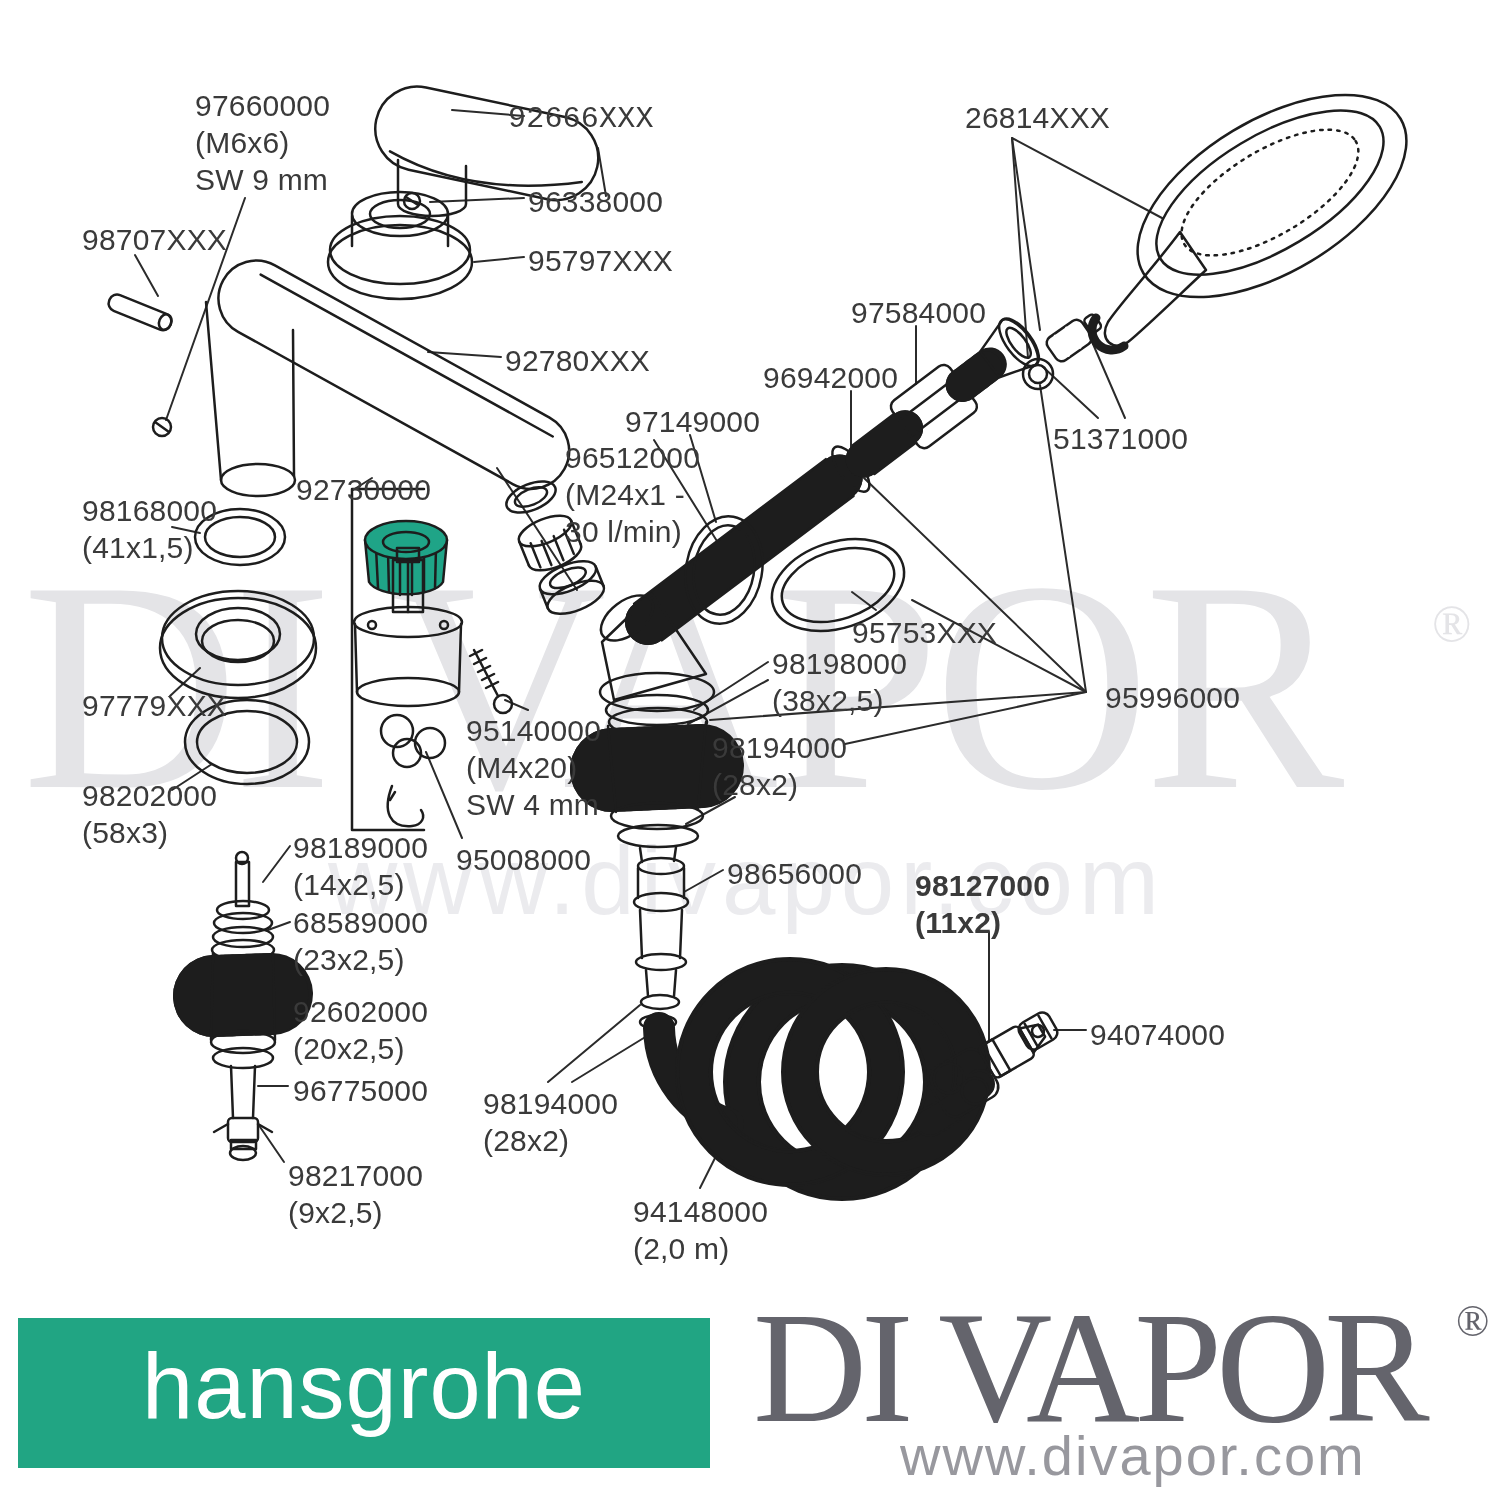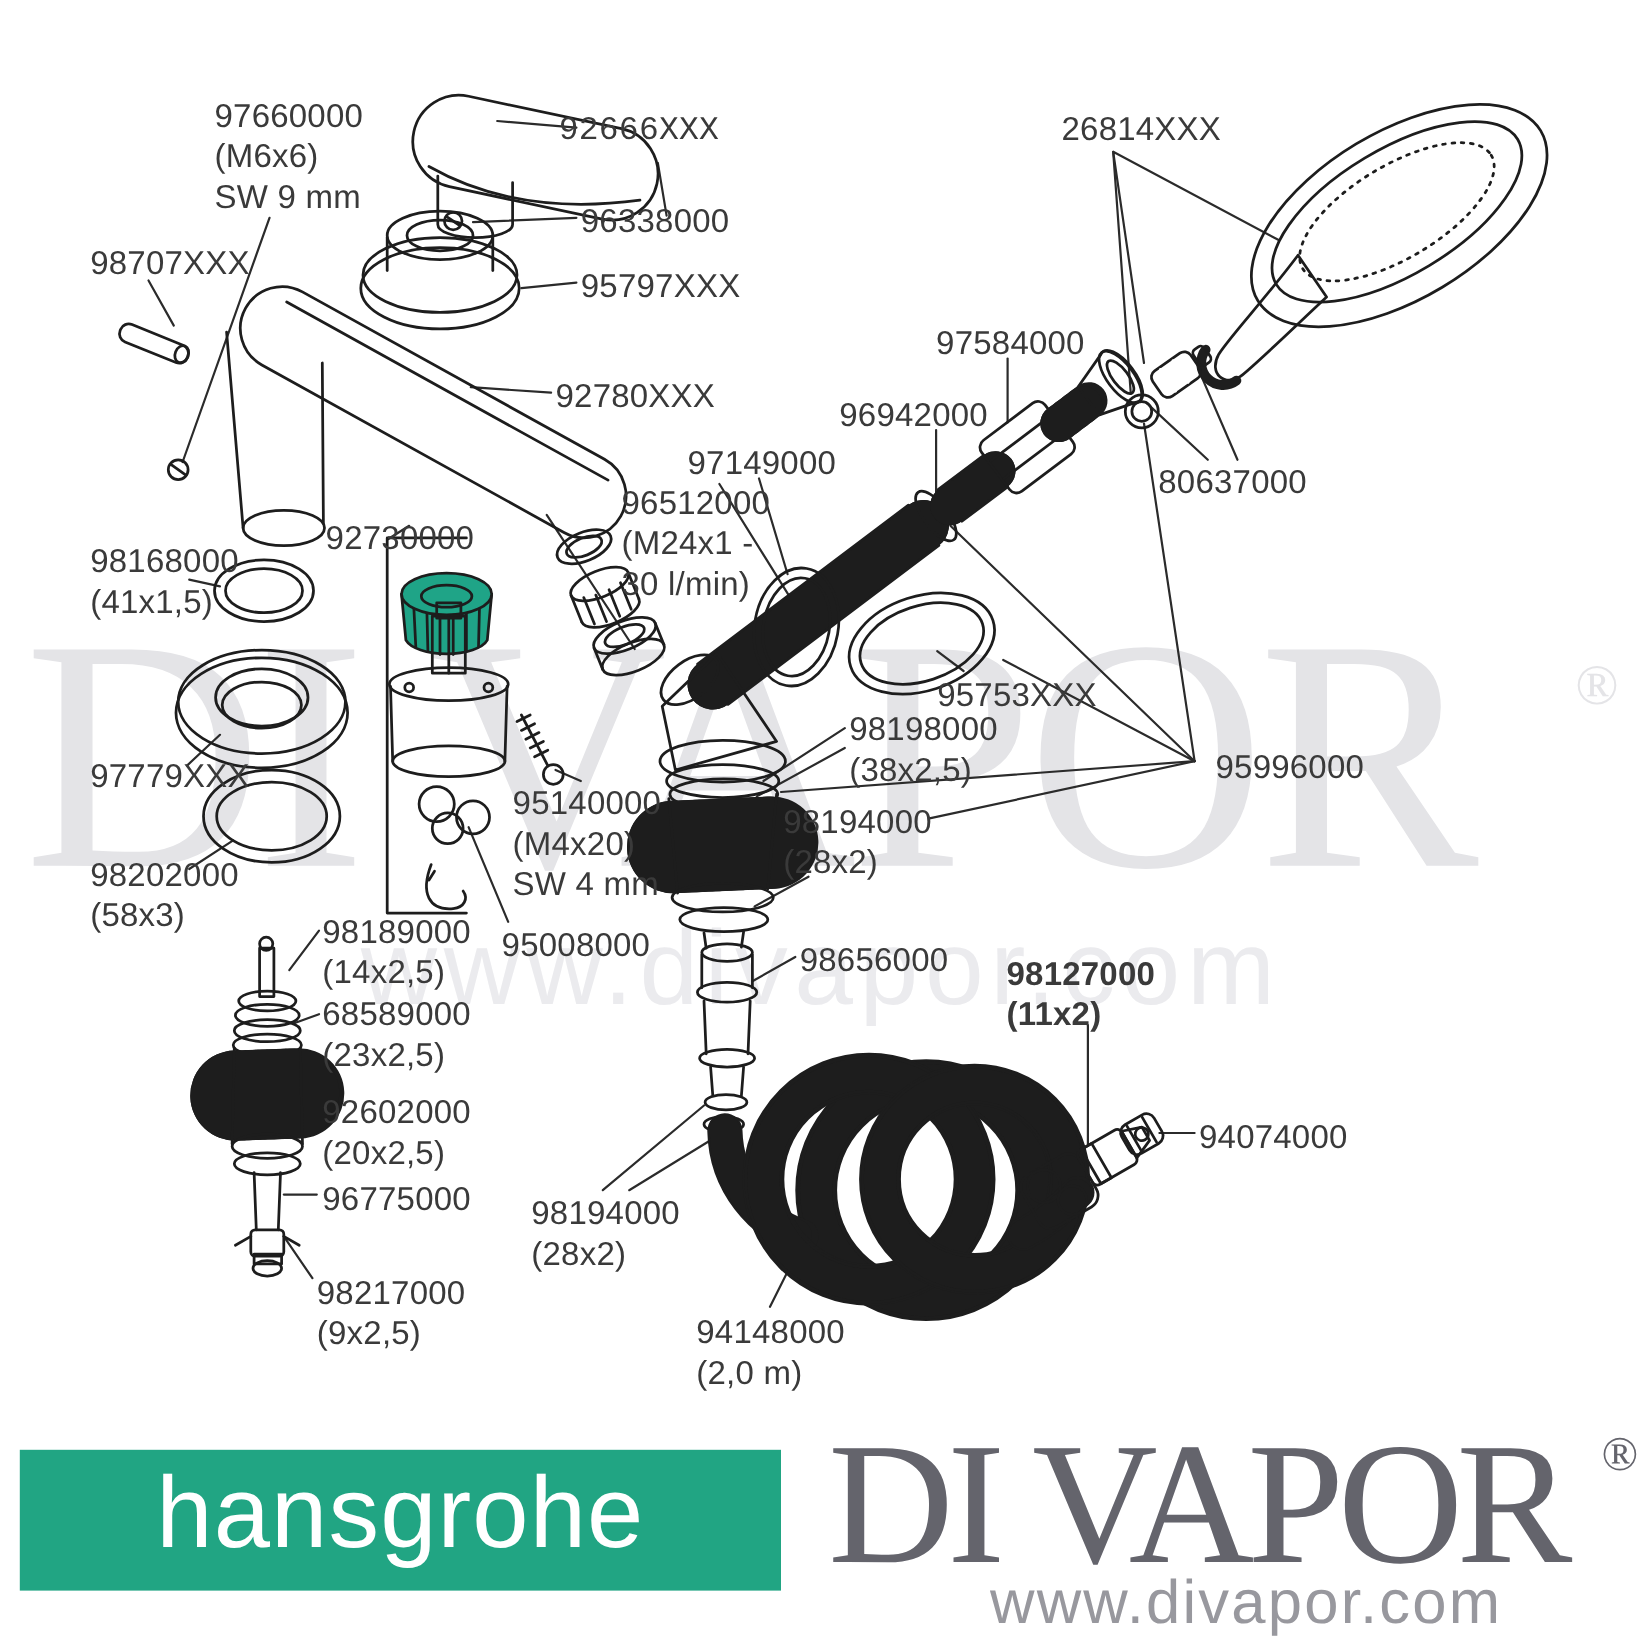--- a/index.html
+++ b/index.html
@@ -34,21 +34,21 @@
   svg .b4{stroke-width:4.5;}
   svg .b5{stroke-width:5;}
   svg .b7{stroke-width:7;}
   svg .rib{stroke-dasharray:2.5 6;stroke-linecap:butt;}
   svg .wu{stroke:#fff;stroke-linecap:butt;}
   svg .ld line, svg .ld polyline{stroke:#2b2b2b;stroke-width:2;}
   
   .part-label{position:absolute;color:var(--label-text);font-size:30px;line-height:37px;
     white-space:nowrap;letter-spacing:.2px;}
   
-  .footer-green{position:absolute;left:18px;top:1318px;width:692px;height:128px;
+  .footer-green{position:absolute;left:18px;top:1318px;width:692px;height:150px;
     background:var(--hansgrohe-green);display:flex;align-items:center;justify-content:center;}
   .footer-green span{color:#fff;font-size:92px;line-height:1;letter-spacing:1px;padding-bottom:14px;}
   .footer-brand{position:absolute;left:753px;top:1289px;font-family:"Liberation Serif",serif;
     font-size:158px;line-height:1;letter-spacing:-6px;color:var(--brand-gray);white-space:nowrap;}
   .footer-reg{position:absolute;left:1456px;top:1300px;font-family:"Liberation Serif",serif;
     font-size:44px;line-height:1;color:var(--brand-gray);}
   .footer-url{position:absolute;left:900px;top:1428px;font-size:56px;line-height:1;
     letter-spacing:2px;color:var(--url-gray);white-space:nowrap;}
 </style>
 </head>
@@ -417,21 +417,21 @@
       </div>
       <div class="part-label" style="left: 625px; top: 403px;">
         <div>97149000</div>
       </div>
       <div class="part-label" style="left: 565px; top: 439px;">
         <div>96512000</div>
         <div>(M24x1 -</div>
         <div>30 l/min)</div>
       </div>
       <div class="part-label" style="left: 1053px; top: 420px;">
-        <div>80637000</div>
+        <div>51371000</div>
       </div>
       <div class="part-label" style="left: 296px; top: 471px;">
         <div>92730000</div>
       </div>
       <div class="part-label" style="left: 82px; top: 492px;">
         <div>98168000</div>
         <div>(41x1,5)</div>
       </div>
       <div class="part-label" style="left: 852px; top: 614px;">
         <div>95753XXX</div>

